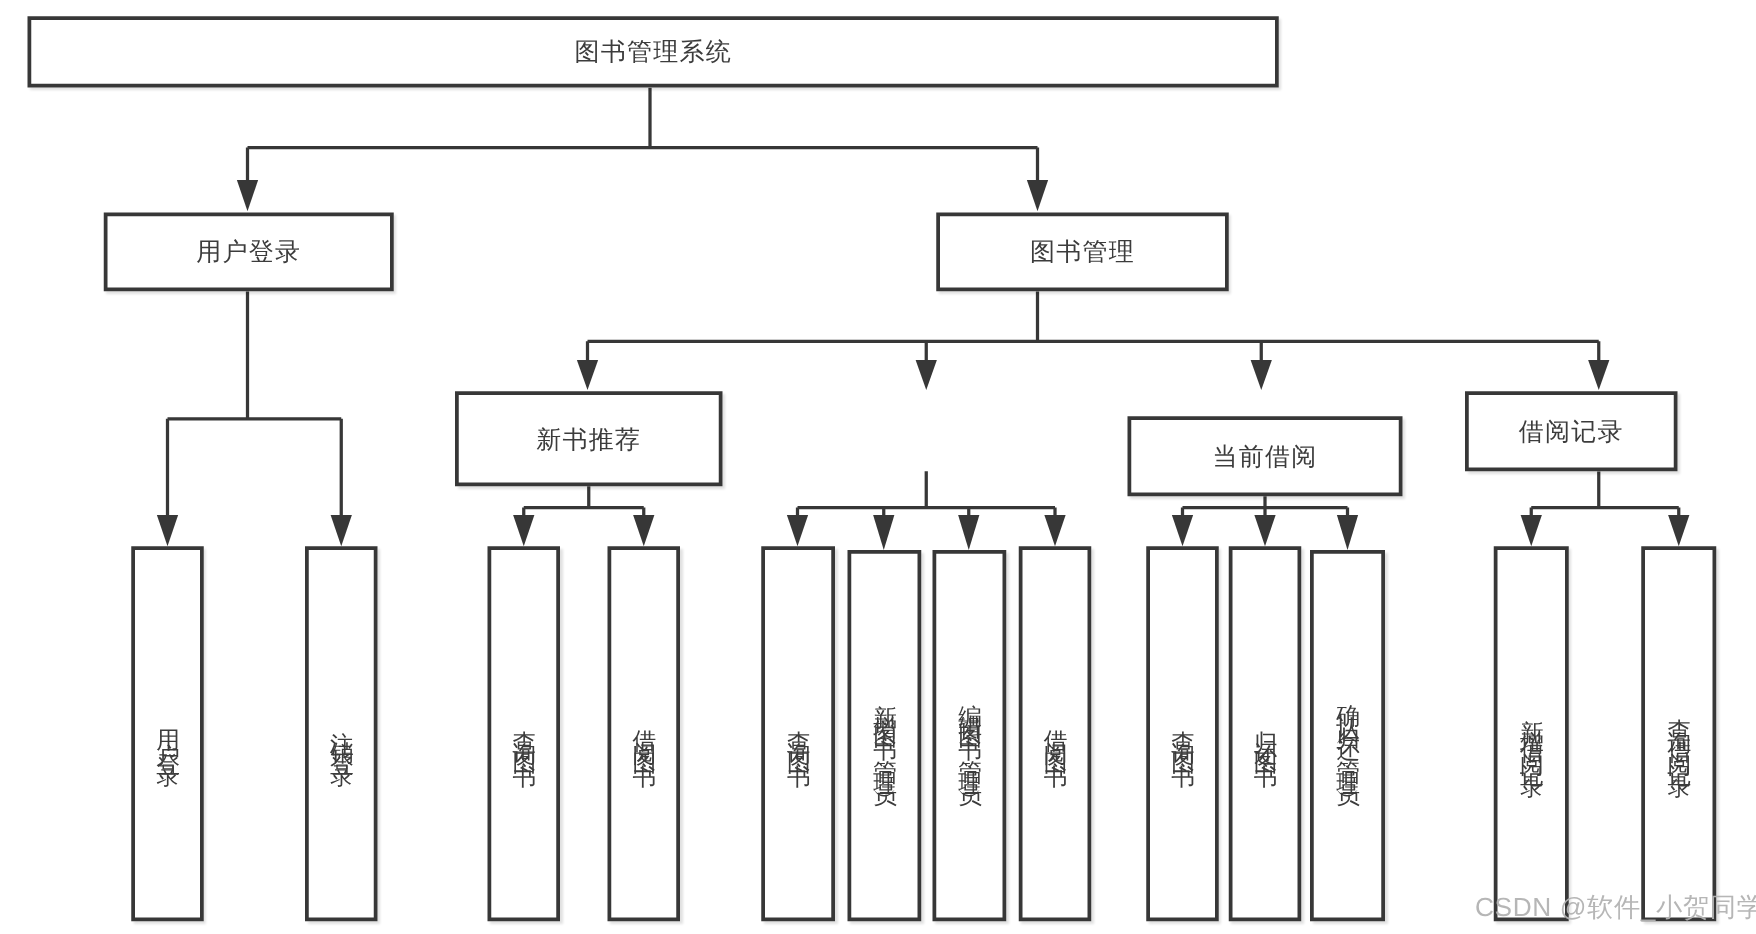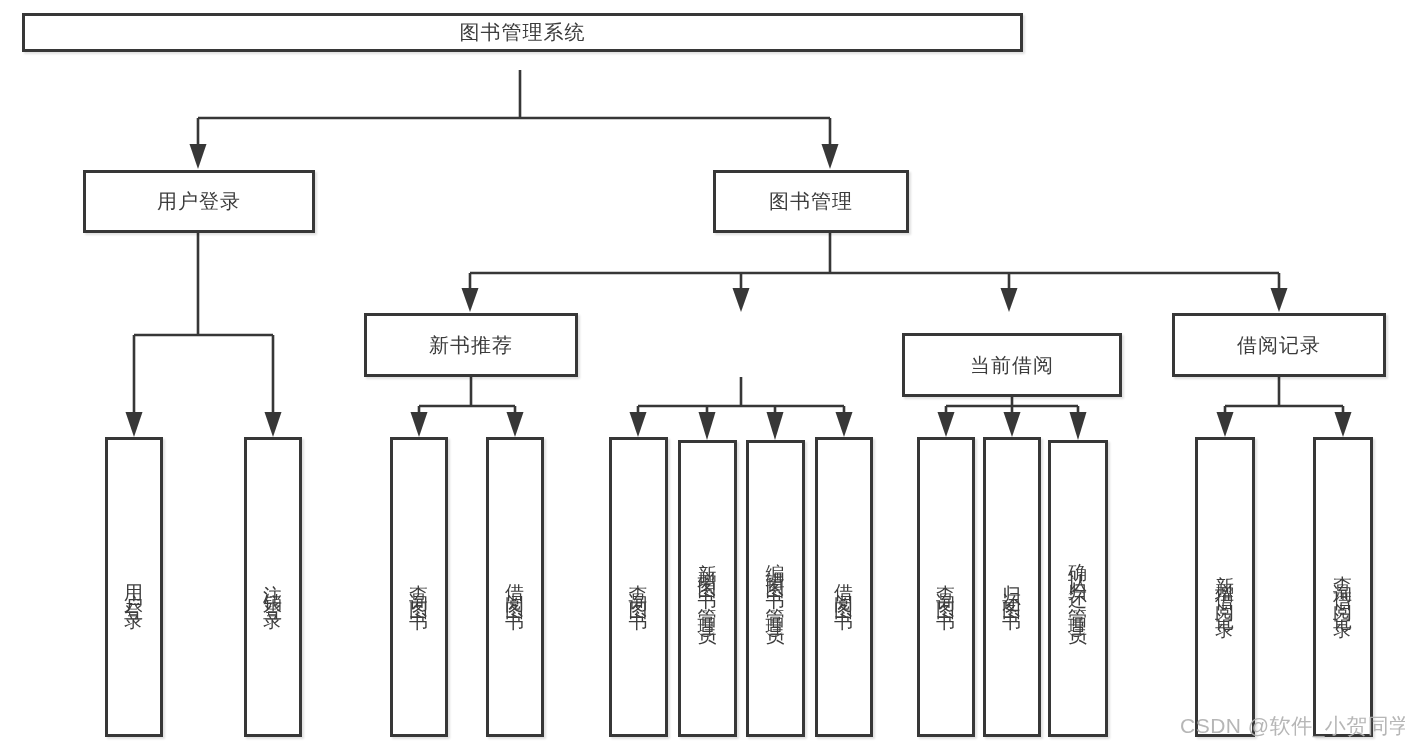--- a/index.html
+++ b/index.html
@@ -83,38 +83,38 @@
       <polygon points="766.5,412 783.5,412 775,440"></polygon>
       <polygon points="835.5,412 852.5,412 844,437"></polygon>
       <polygon points="937.5,412 954.5,412 946,437"></polygon>
       <polygon points="1003.5,412 1020.5,412 1012,437"></polygon>
       <polygon points="1069.5,412 1086.5,412 1078,440"></polygon>
       <polygon points="1216.5,412 1233.5,412 1225,437"></polygon>
       <polygon points="1334.5,412 1351.5,412 1343,437"></polygon>
     </g>
   </svg>
 
-  <div class="node" style="left:22px; top:13px; width:1001px; height:39px;">
+  <div class="node" style="left:22px; top:13px; width:1001px; height:57px;">
     <span class="hlabel">图书管理系统</span>
   </div>
 
   <div class="node" style="left:83px; top:170px; width:232px; height:63px;">
     <span class="hlabel">用户登录</span>
   </div>
-  <div class="node" style="left:713px; top:170px; width:196px; height:63px;text-align:center;">
+  <div class="node" style="left:749px; top:170px; width:234px; height:63px;text-align:center;">
     <span class="hlabel">图书管理</span>
   </div>
 
-  <div class="node" style="left:364px; top:313px; width:214px; height:64px;">
+  <div class="node" style="left:364px; top:313px; width:214px; height:76px;">
     <span class="hlabel">新书推荐</span>
   </div>
   <div class="node" style="left:902px; top:313px; width:220px; height:64px;margin-top:20px;">
     <span class="hlabel">当前借阅</span>
   </div>
-  <div class="node" style="left:1172px; top:313px; width:214px; height:64px;font-family:Liberation Mono, monospace;">
+  <div class="node" style="left:1172px; top:313px; width:170px; height:64px;font-family:Liberation Mono, monospace;">
     <span class="hlabel">借阅记录</span>
   </div>
 
   <div class="node vnode" style="left:105px; top:437px; width:58px; height:300px;">
     <span class="vlabel">用户登录</span>
   </div>
   <div class="node vnode" style="left:244px; top:437px; width:58px; height:300px;">
     <span class="vlabel">注销登录</span>
   </div>
 

